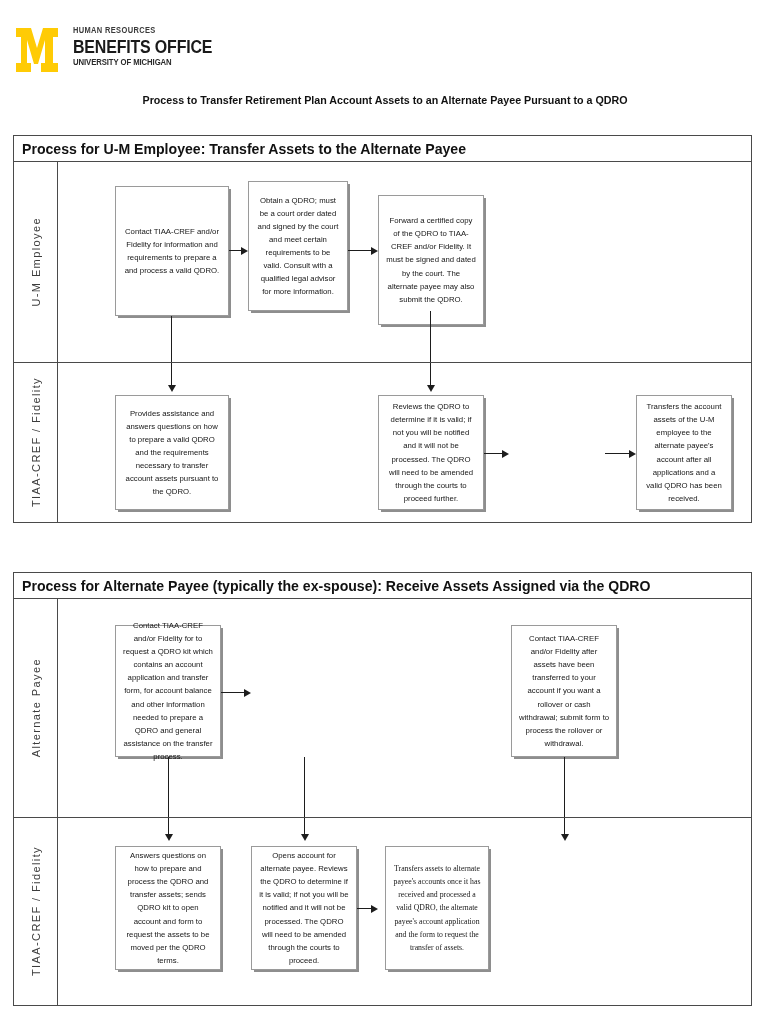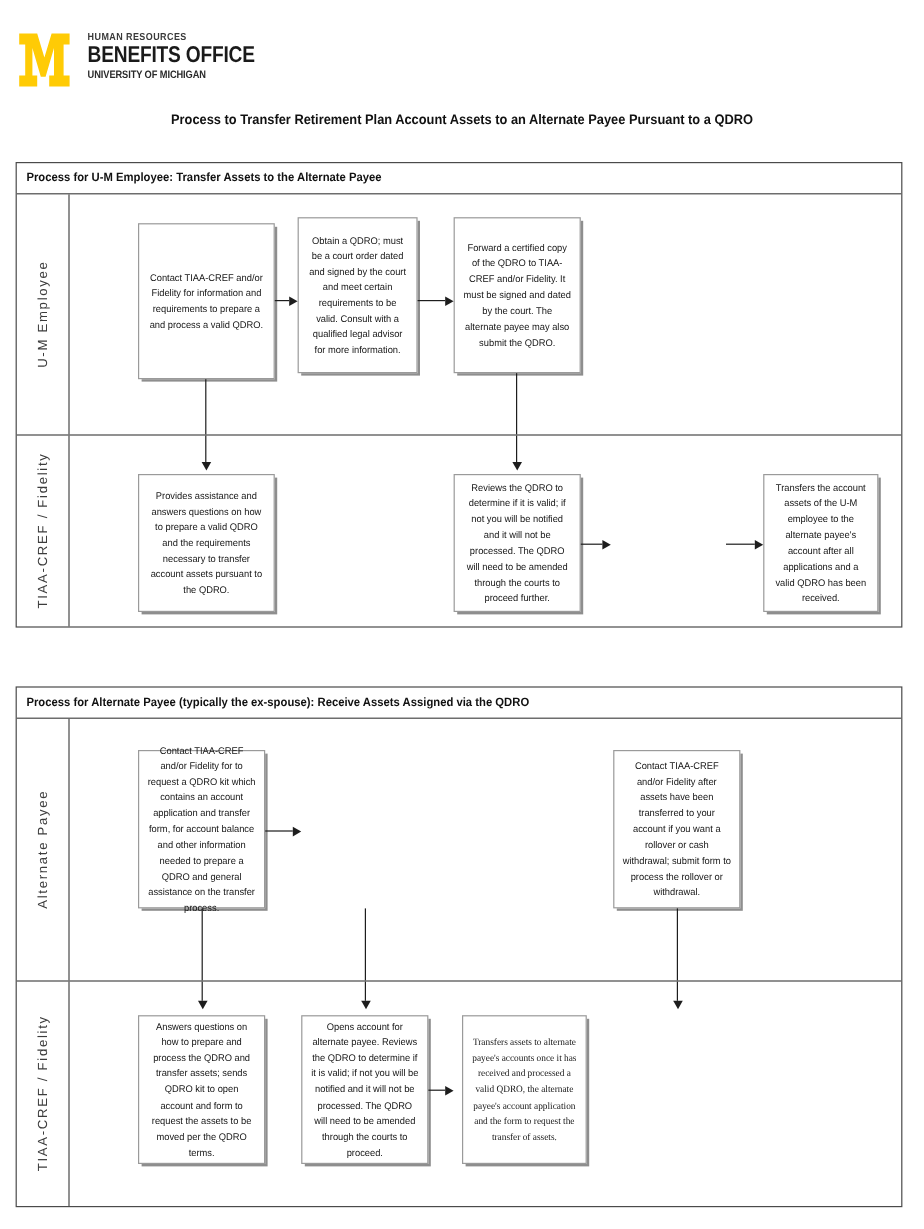--- a/index.html
+++ b/index.html
@@ -32,21 +32,21 @@
   }
 
   
   .section{position:absolute;left:13px;width:739px;border:1.3px solid #4a4a4a;box-sizing:border-box;}
   #section-1{top:135px;height:388px;}
   #section-2{top:572px;height:434px;}
 
   .section-header{
     height:26px;border-bottom:1.3px solid #4a4a4a;box-sizing:border-box;
     display:flex;align-items:center;padding-left:8px;
-    font-size:10px;font-weight:700;color:#111;
+    font-size:15px;font-weight:700;color:#111;
     transform-origin:left center;
   }
   .section-header span{display:inline-block;transform:scaleX(.94);transform-origin:left center;}
 
   .swimlane{display:flex;box-sizing:border-box;}
   .swimlane + .swimlane{border-top:1.3px solid #4a4a4a;}
   .lane-label{
     width:44px;flex:0 0 44px;border-right:1.3px solid #4a4a4a;box-sizing:border-box;
     display:flex;align-items:center;justify-content:center;position:relative;
   }
@@ -105,21 +105,21 @@
     <div class="lane-label">
       <span>U-M Employee</span>
     </div>
     <div class="lane-body">
       <div class="pbox" style="left:57px;top:24px;width:114px;height:130px;">
         <p>Contact TIAA-CREF and/or Fidelity for information and requirements to prepare a and process a valid QDRO.</p>
       </div>
       <div class="pbox" style="left:190px;top:19px;width:100px;height:130px;">
         <p>Obtain a QDRO; must be a court order dated and signed by the court and meet certain requirements to be valid.  Consult with a qualified legal advisor for more information.</p>
       </div>
-      <div class="pbox" style="left:320px;top:19px;width:106px;height:130px;">
+      <div class="pbox" style="left:320px;top:33px;width:106px;height:130px;">
         <p>Forward a certified copy of the QDRO to TIAA-CREF and/or Fidelity.  It must be signed and dated by the court.  The alternate payee may also submit the QDRO.</p>
       </div>
 
       <div class="conn h" style="left:171px;top:88px;width:12px;"></div>
       <div class="arrow right" style="left:183px;top:84.5px;"></div>
 
       <div class="conn h" style="left:290px;top:88px;width:23px;"></div>
       <div class="arrow right" style="left:313px;top:84.5px;"></div>
 
       <div class="conn v" style="left:113px;top:154px;height:46px;"></div>

